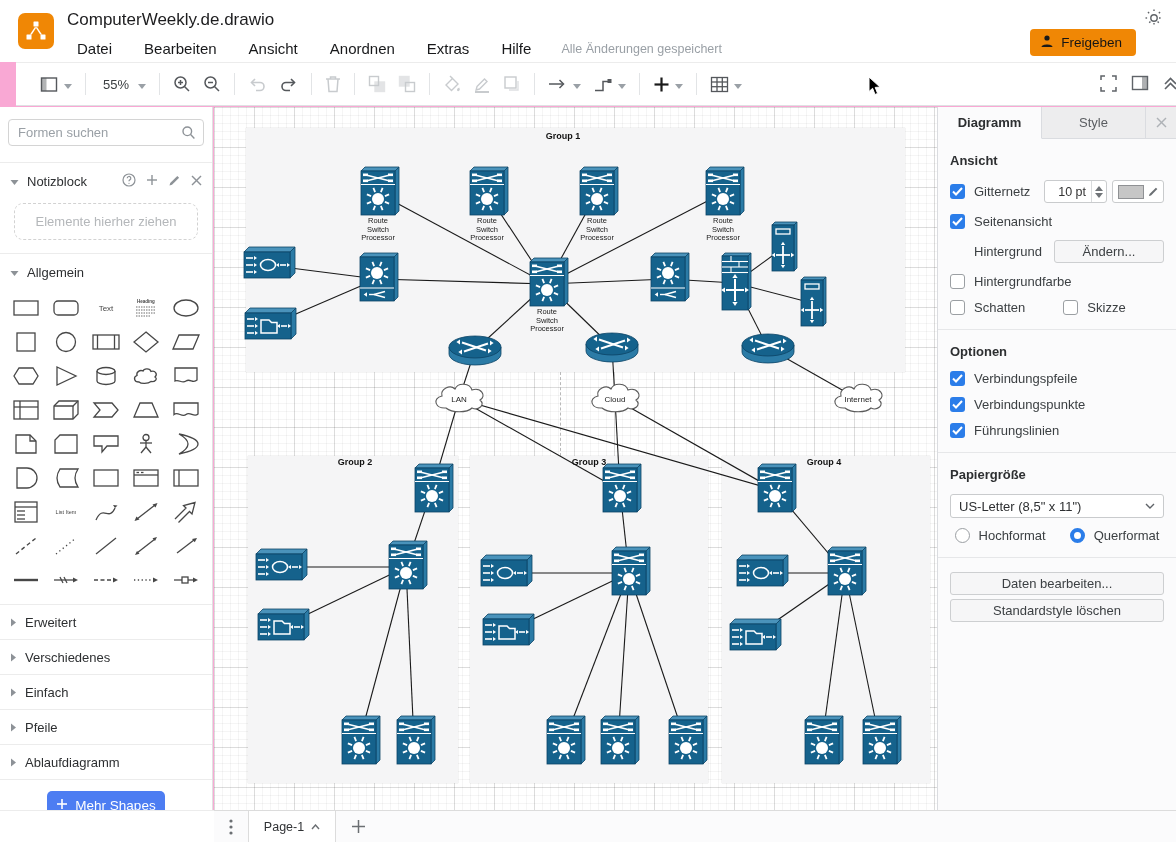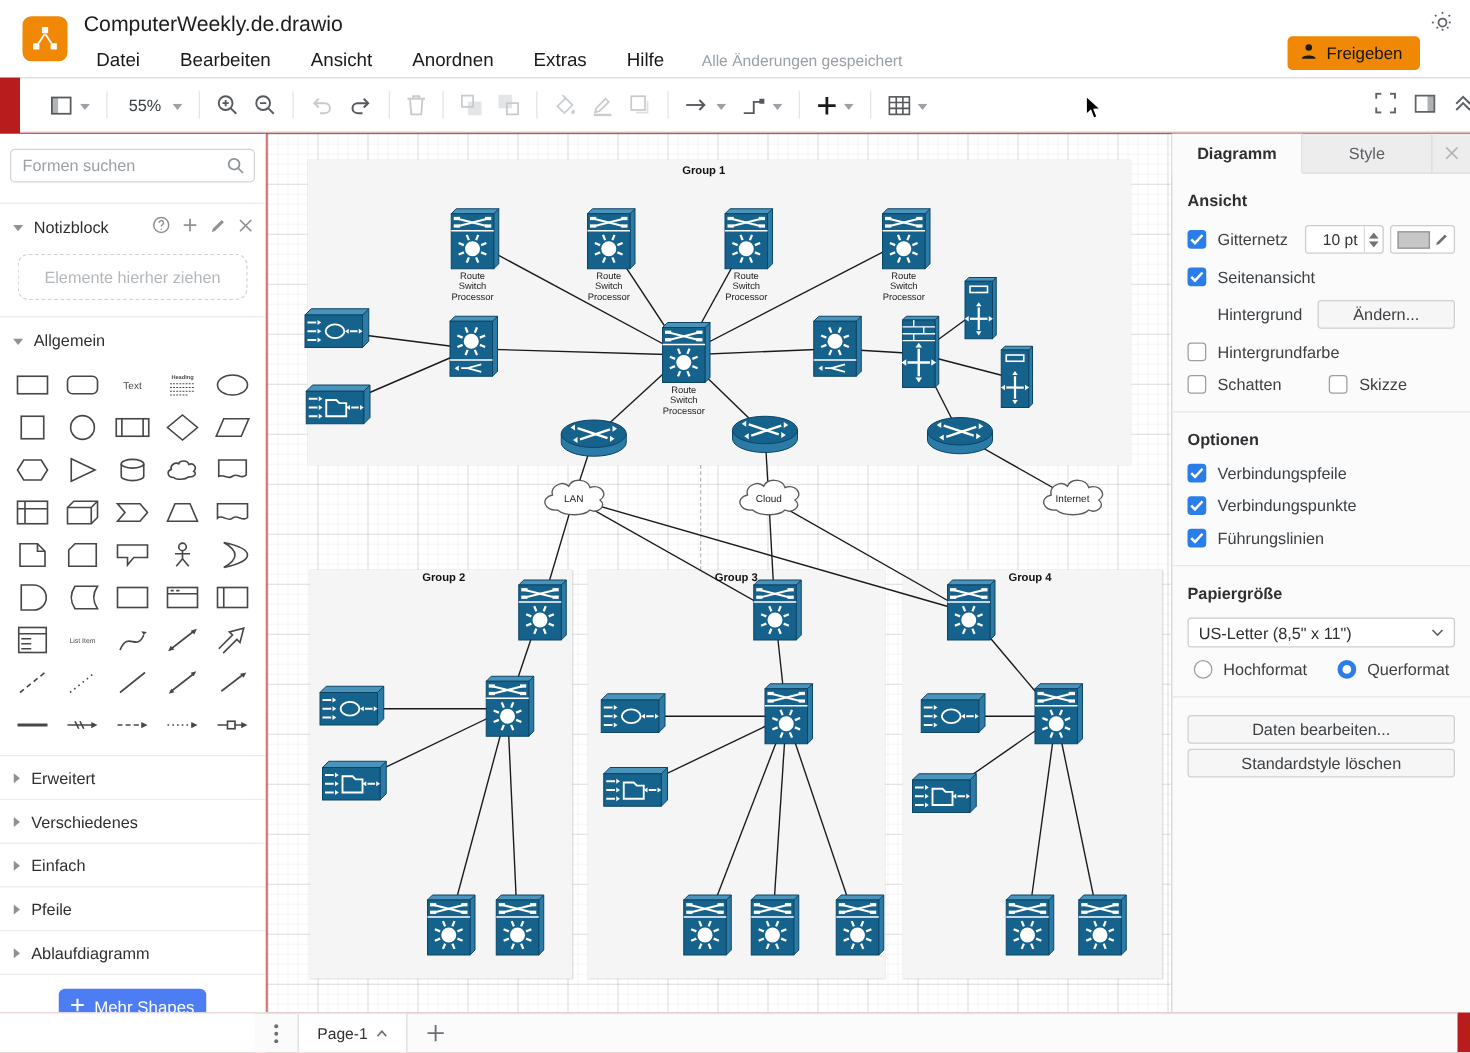--- a/index.html
+++ b/index.html
@@ -1,17 +1,17 @@
 <!DOCTYPE html>
 <html><head>
 <meta charset="utf-8">
 <style>
   * { margin:0; padding:0; box-sizing:border-box; }
   html,body { width:1176px; height:842px; overflow:hidden; font-family:"Liberation Sans",sans-serif; background:#fff; }
-  .app { position:relative; width:1176px; height:842px; background:#b91c1c; }
+  .app { position:relative; width:1176px; height:842px; background:#f9a8d4; }
 
   
   .header { position:absolute; left:0; top:0; width:100%; height:62px; background:#fff; }
   .logo { position:absolute; left:18px; top:13px; width:36px; height:36px; background:#F08705; border-radius:7px; display:flex; align-items:center; justify-content:center; }
   .doc-title { position:absolute; left:67px; top:10px; font-size:17px; color:#1d1d1f; }
   .menubar { position:absolute; left:67px; top:40px; display:flex; gap:22px; align-items:center; }
   .menu-item { font-size:15px; color:#18191b; cursor:default;margin-left:10px; }
   .saved-status { font-size:12.5px; color:#9aa0a6; margin-left:8px; }
   .theme-toggle { position:absolute; right:12px; top:8px; color:#5f6368; }
   .share-btn { position:absolute; right:40px; top:29px; height:27px; padding:0 14px 0 10px; background:#F08705; border-radius:4px; display:flex; align-items:center; gap:7px; font-size:13.5px; color:#151515; }
@@ -71,21 +71,21 @@
   .pt-spin { width:15px; border-left:1px solid #d9dbdd; display:flex; flex-direction:column; align-items:center; justify-content:center; gap:2px; color:#707478; }
   .swatch-btn { margin-left:5px; height:23px; width:52px; border:1px solid #c9cbcd; border-radius:3px; background:#fff; display:flex; align-items:center; justify-content:center; gap:4px; }
   .swatch { width:26px; height:14px; background:#c6c6c6; border:1px solid #8f9194; }
   .rp-btn { height:23px; border:1px solid #cdcfd1; border-radius:3px; background:#f6f6f7; font-size:13px; color:#3c4043; display:flex; align-items:center; justify-content:center; }
   .rp-divider { border:none; border-top:1px solid #e6e7e9; margin:14px -12px 14px -12px; }
   .rp-select { height:24px; border:1px solid #c9cbcd; border-radius:3px; background:#fff; display:flex; align-items:center; padding:0 8px; font-size:13px; color:#2d2f31; margin-bottom:10px; }
   .radio { width:15px; height:15px; border-radius:50%; border:1.5px solid #9b9fa3; background:#fff; flex:none; }
   .radio.sel { border:4px solid #2b7de9; }
 
   
-  .footer { position:absolute; left:204px; bottom:0; width:962px; height:32px; background:#fbfbfc; border-top:1px solid #dcdcdc; display:flex; align-items:stretch; }
+  .footer { position:absolute; left:214px; bottom:0; width:962px; height:32px; background:#fbfbfc; border-top:1px solid #dcdcdc; display:flex; align-items:stretch; }
   .foot-dots { width:34px; display:flex; align-items:center; justify-content:center; color:#6b6f73; }
   .page-tab { width:88px; background:#fff; border-left:1px solid #dcdcdc; border-right:1px solid #dcdcdc; display:flex; align-items:center; justify-content:center; gap:7px; font-size:12.5px; color:#303235; }
   .add-page { width:44px; display:flex; align-items:center; justify-content:center; color:#6b6f73; }
   .footer-left-pad { position:absolute; left:0; bottom:0; width:214px; height:32px; background:#fff; border-top:1px solid #ececec; }
 
   .mouse-cursor { position:absolute; left:868px; top:76px; z-index:50; pointer-events:none; }
 </style>
 </head>
 <body>
 

